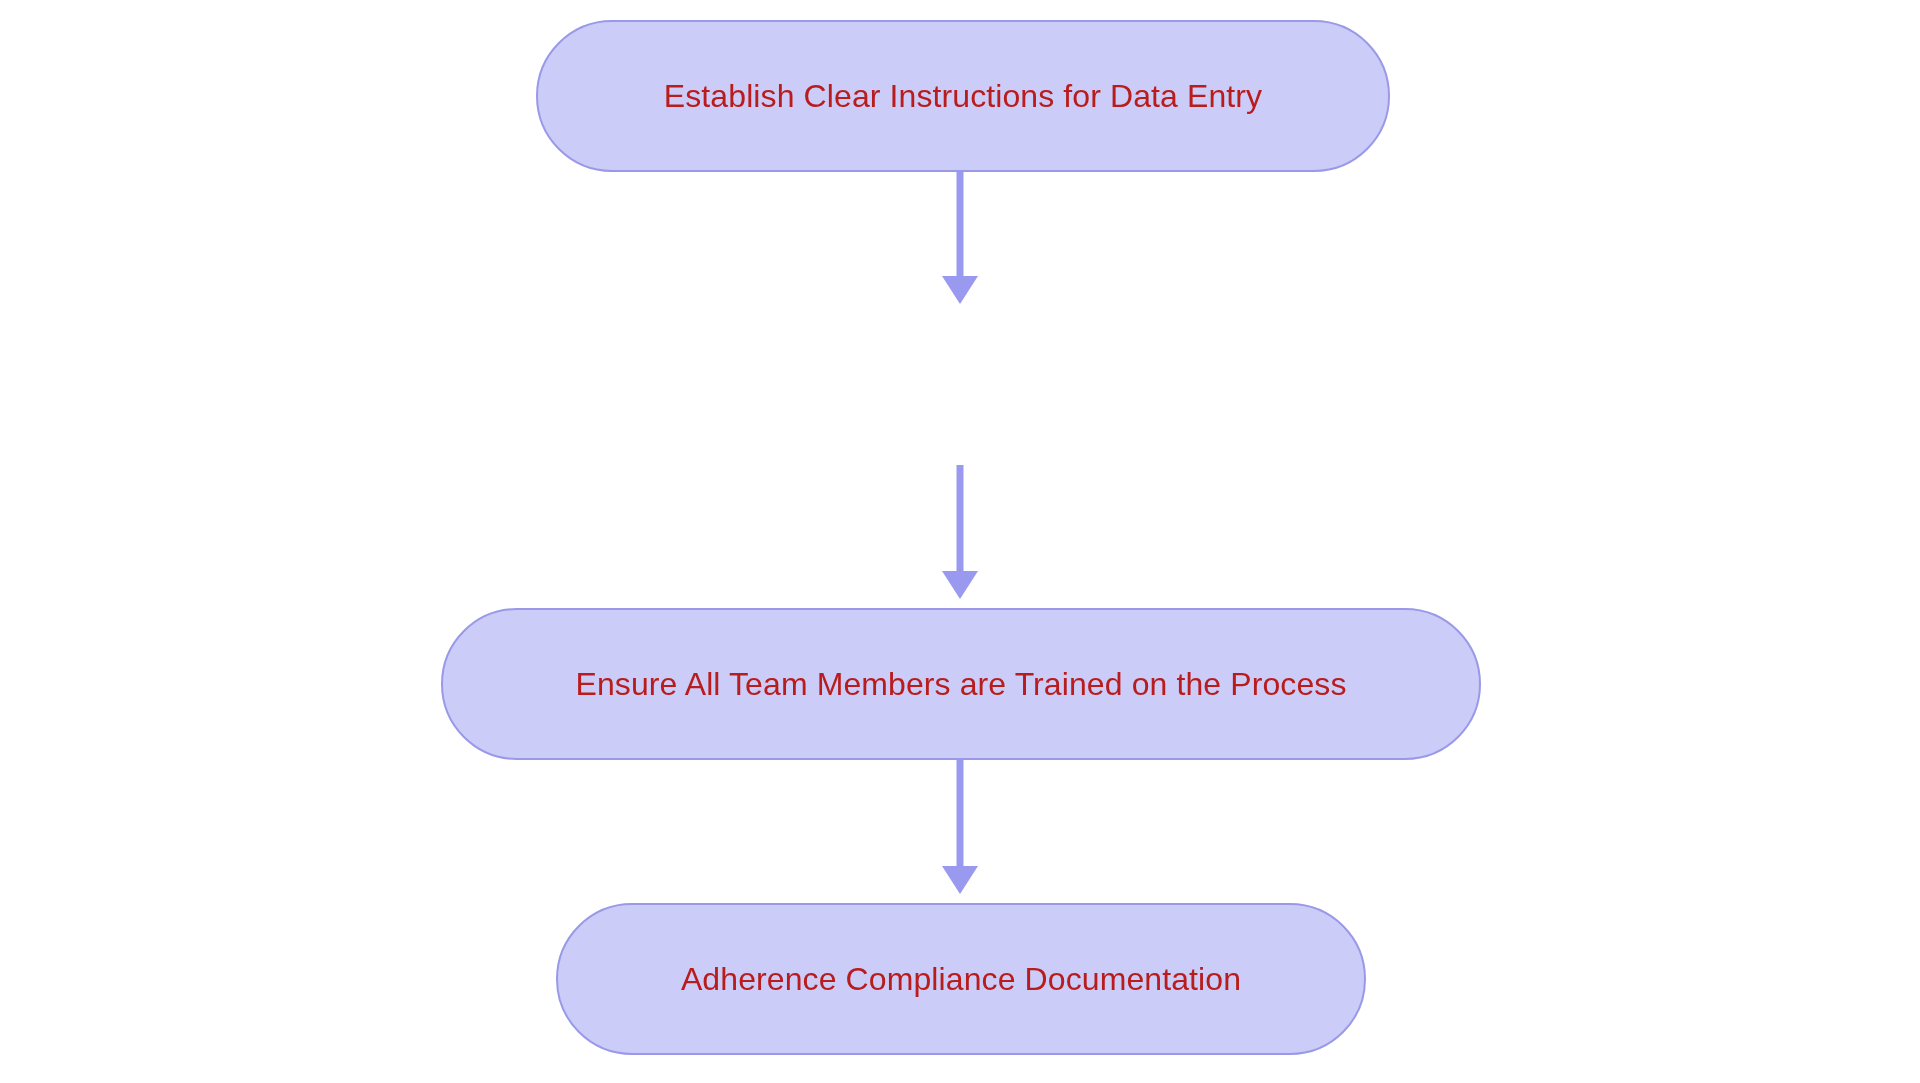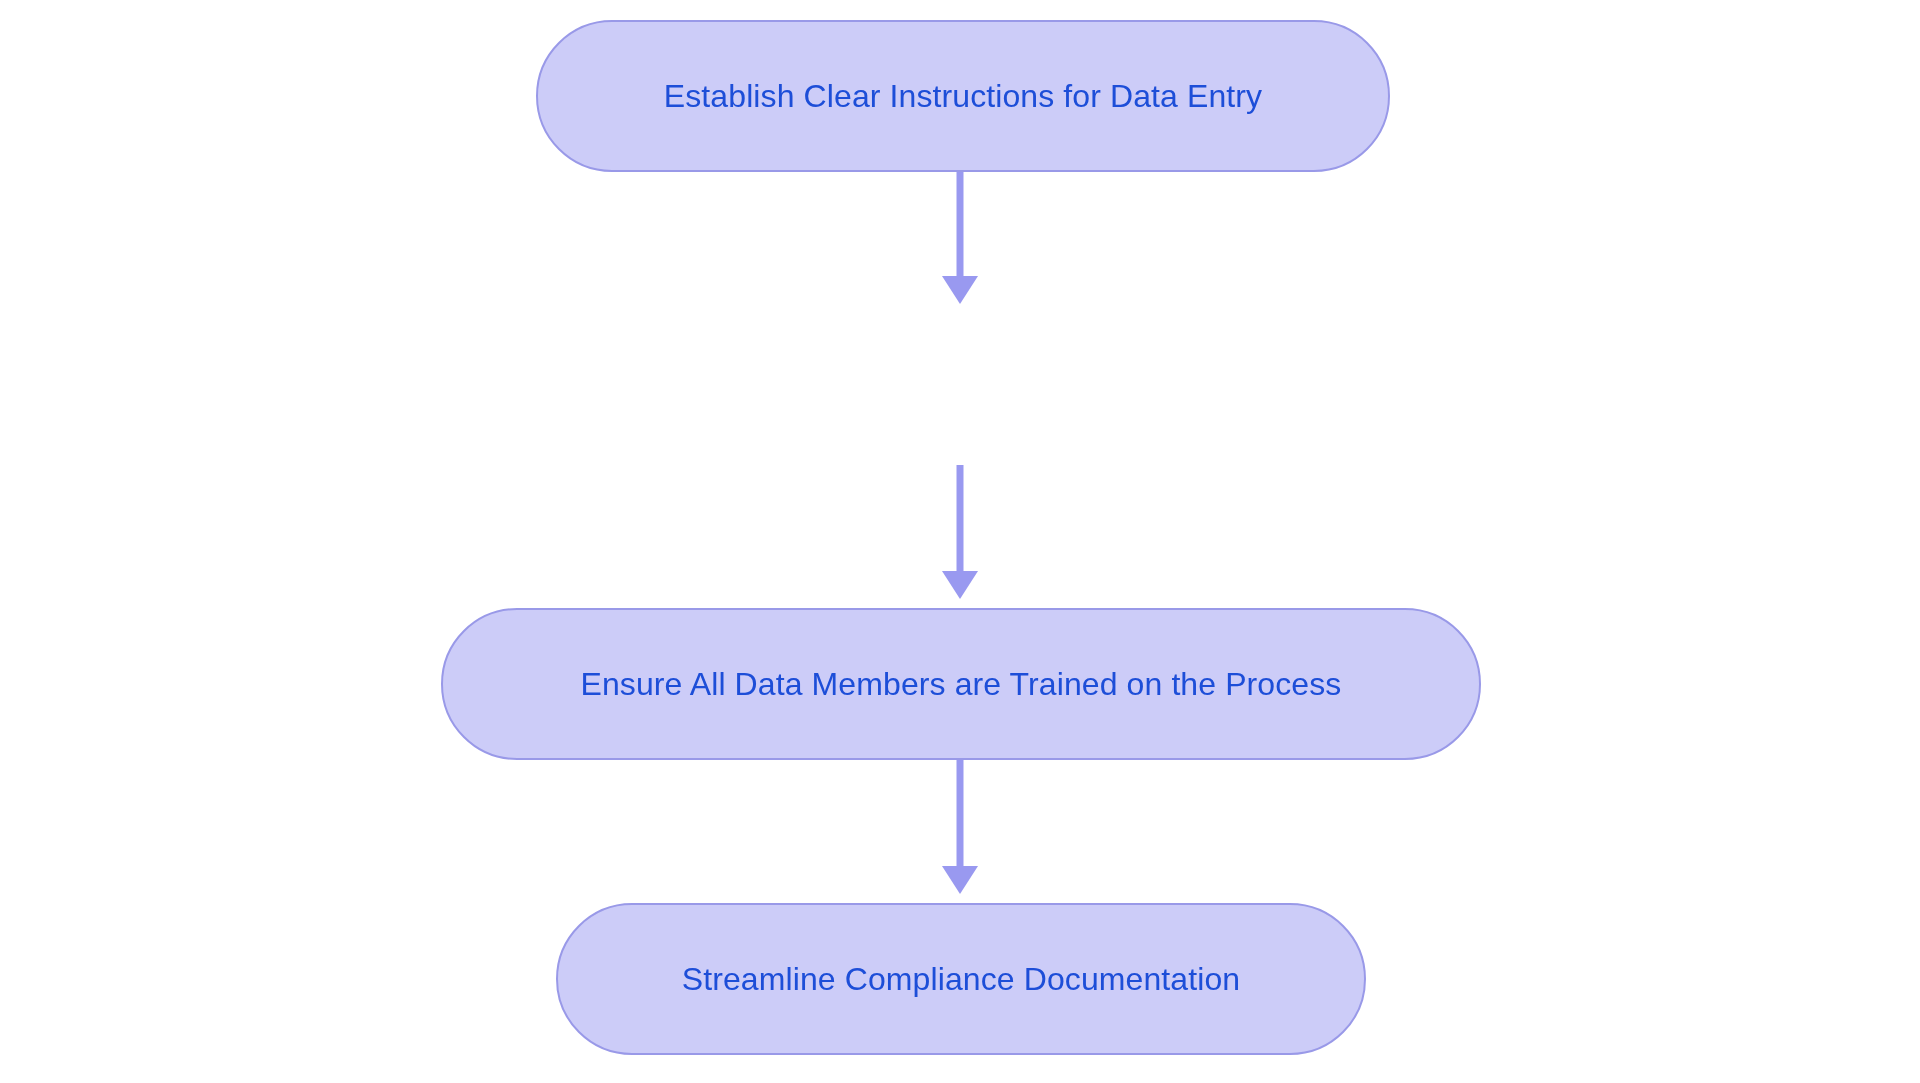--- a/index.html
+++ b/index.html
@@ -19,21 +19,21 @@
   }
   .flow-node {
     position: absolute;
     box-sizing: border-box;
     display: flex;
     align-items: center;
     justify-content: center;
     background: #ccccf8;
     border: 2px solid #9999e8;
     border-radius: 9999px;
-    color: #1d4ed8;
+    color: #b91c1c;
     font-size: 32px;
     font-weight: 400;
     letter-spacing: 0.1px;
     white-space: nowrap;
     line-height: 1;
     font-family: "Liberation Sans", sans-serif;
   }
   .node-label {
     display: block;
     padding: 0 14px;
@@ -66,20 +66,20 @@
       <polygon points="942,866 978,866 960,894" fill="#9999f0"></polygon>
     </g>
   </svg>
 
   <div class="flow-node" style="left:536px; top:20px; width:854px; height:152px;">
     <span class="node-label">Establish Clear Instructions for Data Entry</span>
   </div>
 
 
   <div class="flow-node" style="left:441px; top:608px; width:1040px; height:152px;">
-    <span class="node-label">Ensure All Data Members are Trained on the Process</span>
+    <span class="node-label">Ensure All Team Members are Trained on the Process</span>
   </div>
 
   <div class="flow-node" style="left:556px; top:903px; width:810px; height:152px;">
-    <span class="node-label">Streamline Compliance Documentation</span>
+    <span class="node-label">Adherence Compliance Documentation</span>
   </div>
 
 </div>
 
 </body></html>

